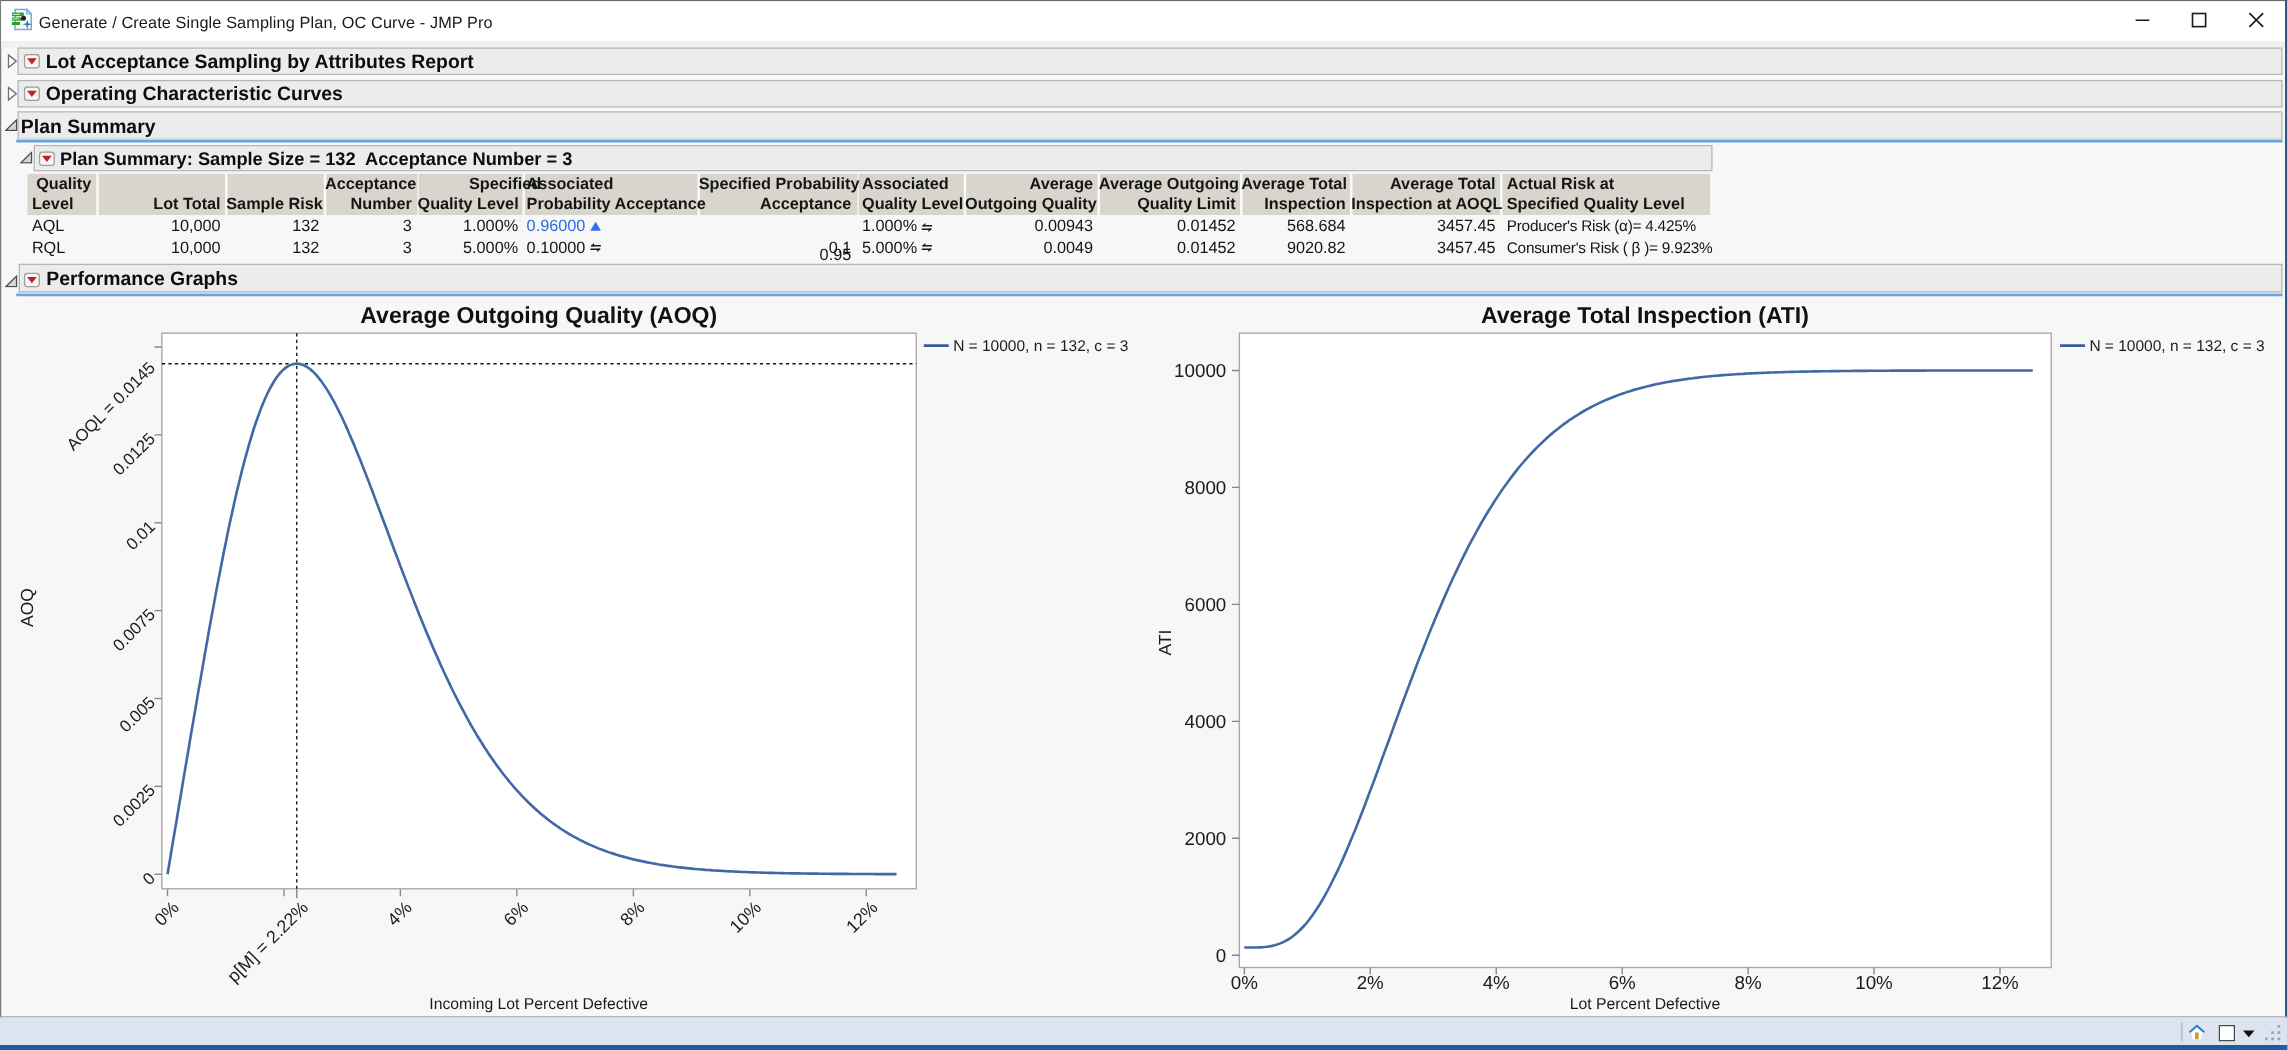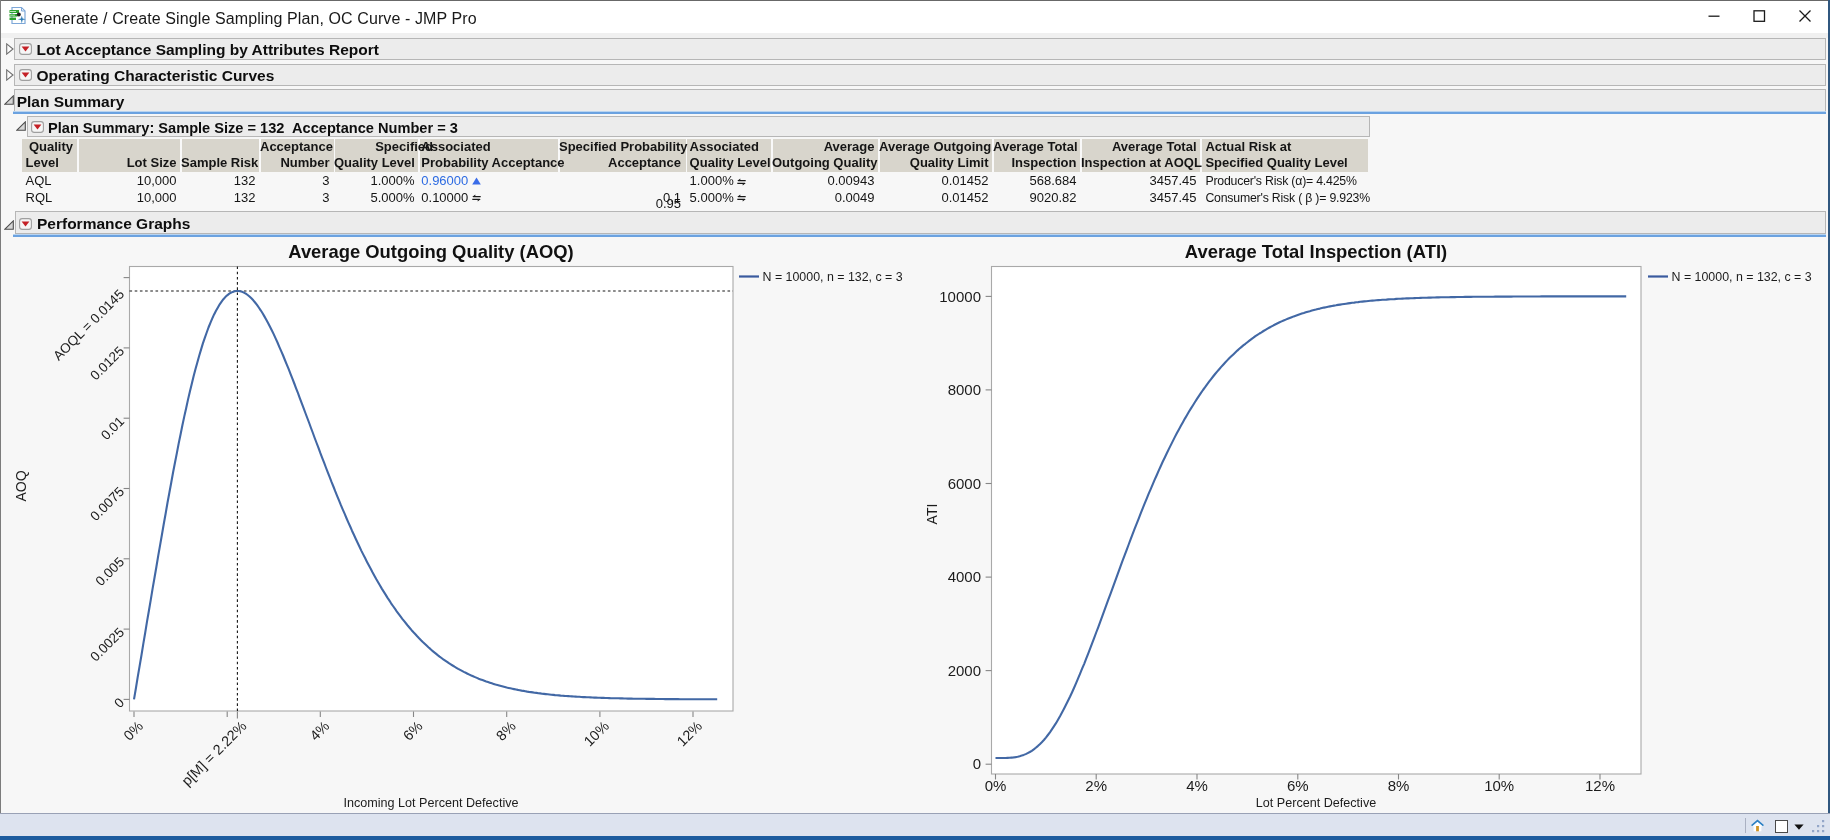--- a/index.html
+++ b/index.html
@@ -21,21 +21,21 @@
 <path d="M3 1.5 L12.5 1.5 L16 5 L16 17.5 L3 17.5 Z" fill="#fdfefe" stroke="#7da7d8" stroke-width="1.2"></path>
 <path d="M12.5 1.5 L12.5 5 L16 5 Z" fill="#e8f0f8" stroke="#7da7d8" stroke-width="1"></path>
 <rect x="0.5" y="4" width="9.5" height="3" fill="#2da12d"></rect>
 <rect x="0.5" y="8" width="8" height="2.6" fill="#2da12d"></rect>
 <rect x="0.5" y="11.6" width="6.5" height="2.4" fill="#2da12d"></rect>
 <rect x="1" y="5" width="6" height="1" fill="#b8e8b8"></rect>
 <rect x="1" y="8.7" width="5" height="0.9" fill="#b8e8b8"></rect>
 <circle cx="9.8" cy="8.6" r="2" fill="#222"></circle>
 <path d="M12.8 9.5 L13.6 12.5 L16.8 13.3 L13.6 14.1 L12.8 17.5 L12 14.1 L8.8 13.3 L12 12.5 Z" fill="#2e7bb5"></path>
 </svg>
-<div style="position:absolute;left:31px;top:10px;font-size:16px;letter-spacing:0.1px;color:#191919">Generate / Create Single Sampling Plan, OC Curve - JMP Pro</div>
+<div style="position:absolute;left:31px;top:10px;font-size:13px;letter-spacing:0.1px;color:#191919">Generate / Create Single Sampling Plan, OC Curve - JMP Pro</div>
 <svg style="position:absolute;left:1690px;top:0" width="140" height="33" viewBox="0 0 140 33">
 <line x1="18.5" y1="16.2" x2="29.5" y2="16.2" stroke="#1a1a1a" stroke-width="1.3"></line>
 <rect x="64" y="10.8" width="10.5" height="10.5" fill="none" stroke="#1a1a1a" stroke-width="1.3"></rect>
 <path d="M109.5 10.5 L120.5 21.5 M120.5 10.5 L109.5 21.5" stroke="#1a1a1a" stroke-width="1.3"></path>
 </svg>
 <div style="position:absolute;left:1px;top:33px;width:1827px;height:4.5px;background:#f0f0f0"></div>
 
 <div class="band" style="top:37.5px"></div>
 <svg style="position:absolute;left:5.5px;top:43px" width="8" height="12" viewBox="0 0 8 12">
     <path d="M0.7 0.9 L7 6 L0.7 11.1 Z" fill="#fcfcfc" stroke="#6f6f6f" stroke-width="1.1"></path>
@@ -83,21 +83,21 @@
 <div style="position:absolute;left:685.5px;top:139px;width:1.6px;height:33px;background:#f9f9f9"></div>
 <div style="position:absolute;left:771px;top:139px;width:1.6px;height:33px;background:#f9f9f9"></div>
 <div style="position:absolute;left:878px;top:139px;width:1.6px;height:33px;background:#f9f9f9"></div>
 <div style="position:absolute;left:992px;top:139px;width:1.6px;height:33px;background:#f9f9f9"></div>
 <div style="position:absolute;left:1080px;top:139px;width:1.6px;height:33px;background:#f9f9f9"></div>
 <div style="position:absolute;left:1200px;top:139px;width:1.6px;height:33px;background:#f9f9f9"></div>
 <div class="th" style="left:25.5px;top:139px;width:51.0px;text-align:center">Quality</div>
 <div class="th" style="left:25.5px;top:155px;width:51.0px;text-align:left">Level</div>
 <div class="td" style="left:25.5px;top:173.2px;width:51.0px;text-align:left;">AQL</div>
 <div class="td" style="left:25.5px;top:189.5px;width:51.0px;text-align:left;">RQL</div>
-<div class="th" style="left:78px;top:155px;width:98.5px;text-align:right">Lot Size</div>
+<div class="th" style="left:78px;top:155px;width:98.5px;text-align:right">Lot Total</div>
 <div class="td" style="left:78px;top:173.2px;width:98.5px;text-align:right;">10,000</div>
 <div class="td" style="left:78px;top:189.5px;width:98.5px;text-align:right;">10,000</div>
 <div class="th" style="left:181px;top:155px;width:74.5px;text-align:right">Sample Risk</div>
 <div class="td" style="left:181px;top:173.2px;width:74.5px;text-align:right;">132</div>
 <div class="td" style="left:181px;top:189.5px;width:74.5px;text-align:right;">132</div>
 <div class="th" style="left:260px;top:139px;width:69.5px;text-align:right">Acceptance</div>
 <div class="th" style="left:260px;top:155px;width:69.5px;text-align:right">Number</div>
 <div class="td" style="left:260px;top:173.2px;width:69.5px;text-align:right;">3</div>
 <div class="td" style="left:260px;top:189.5px;width:69.5px;text-align:right;">3</div>
 <div class="th" style="left:334px;top:139px;width:99px;text-align:right">Specified</div>

